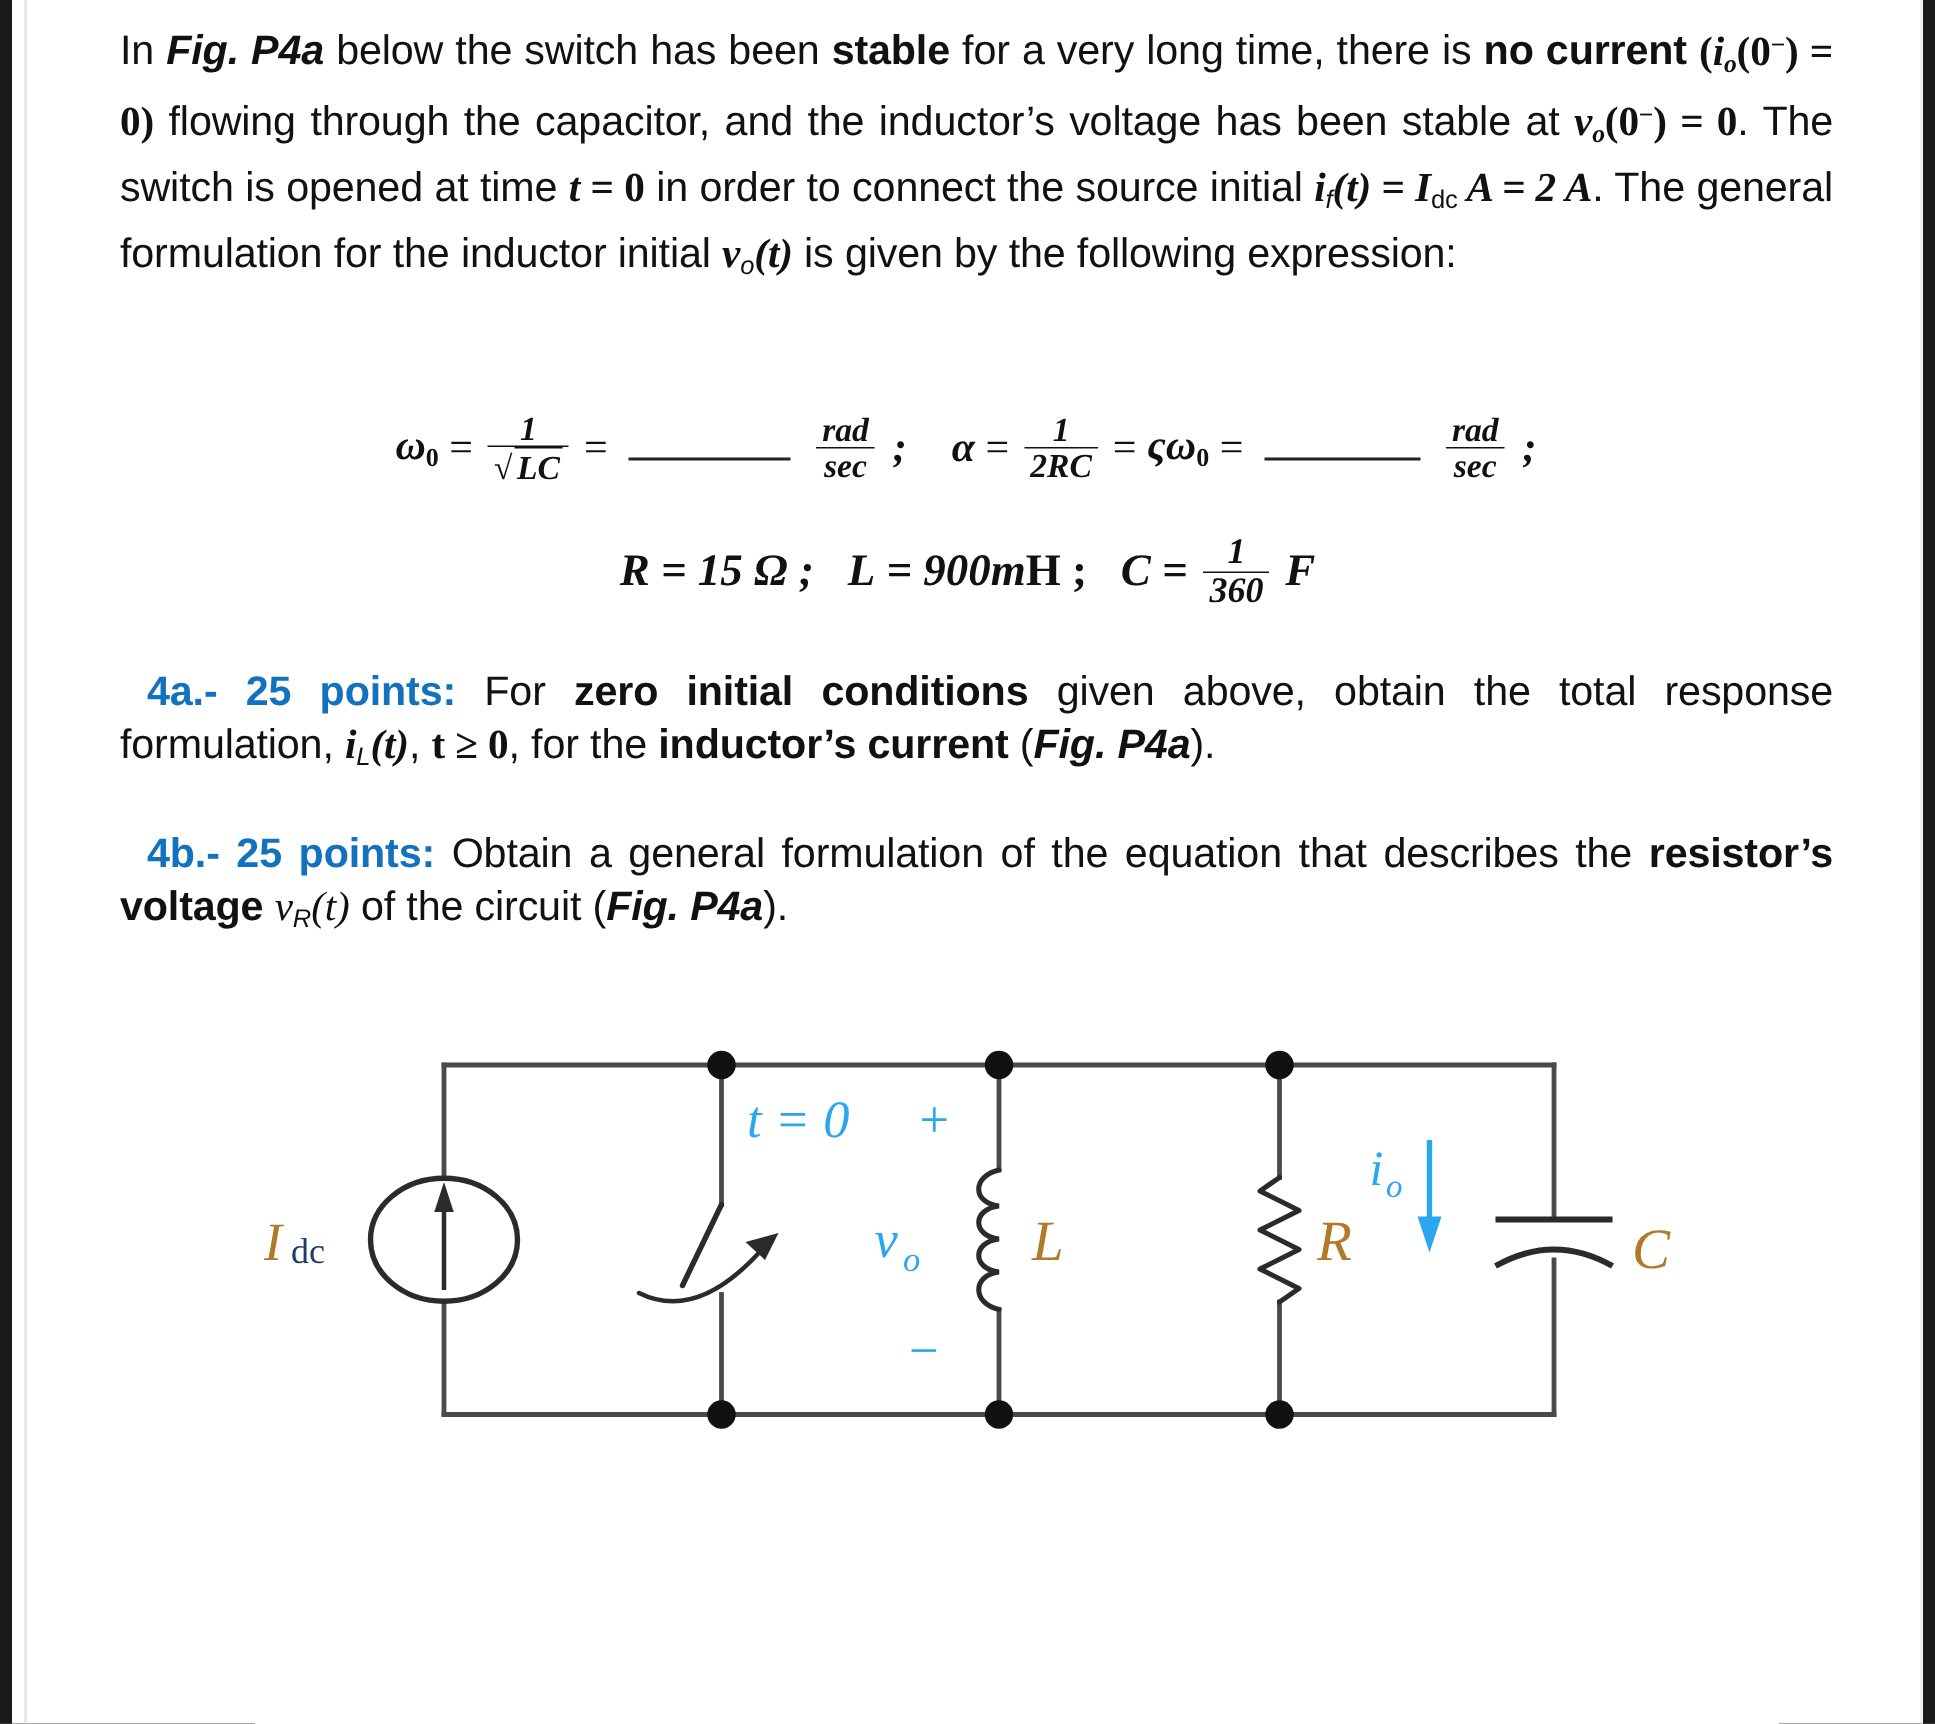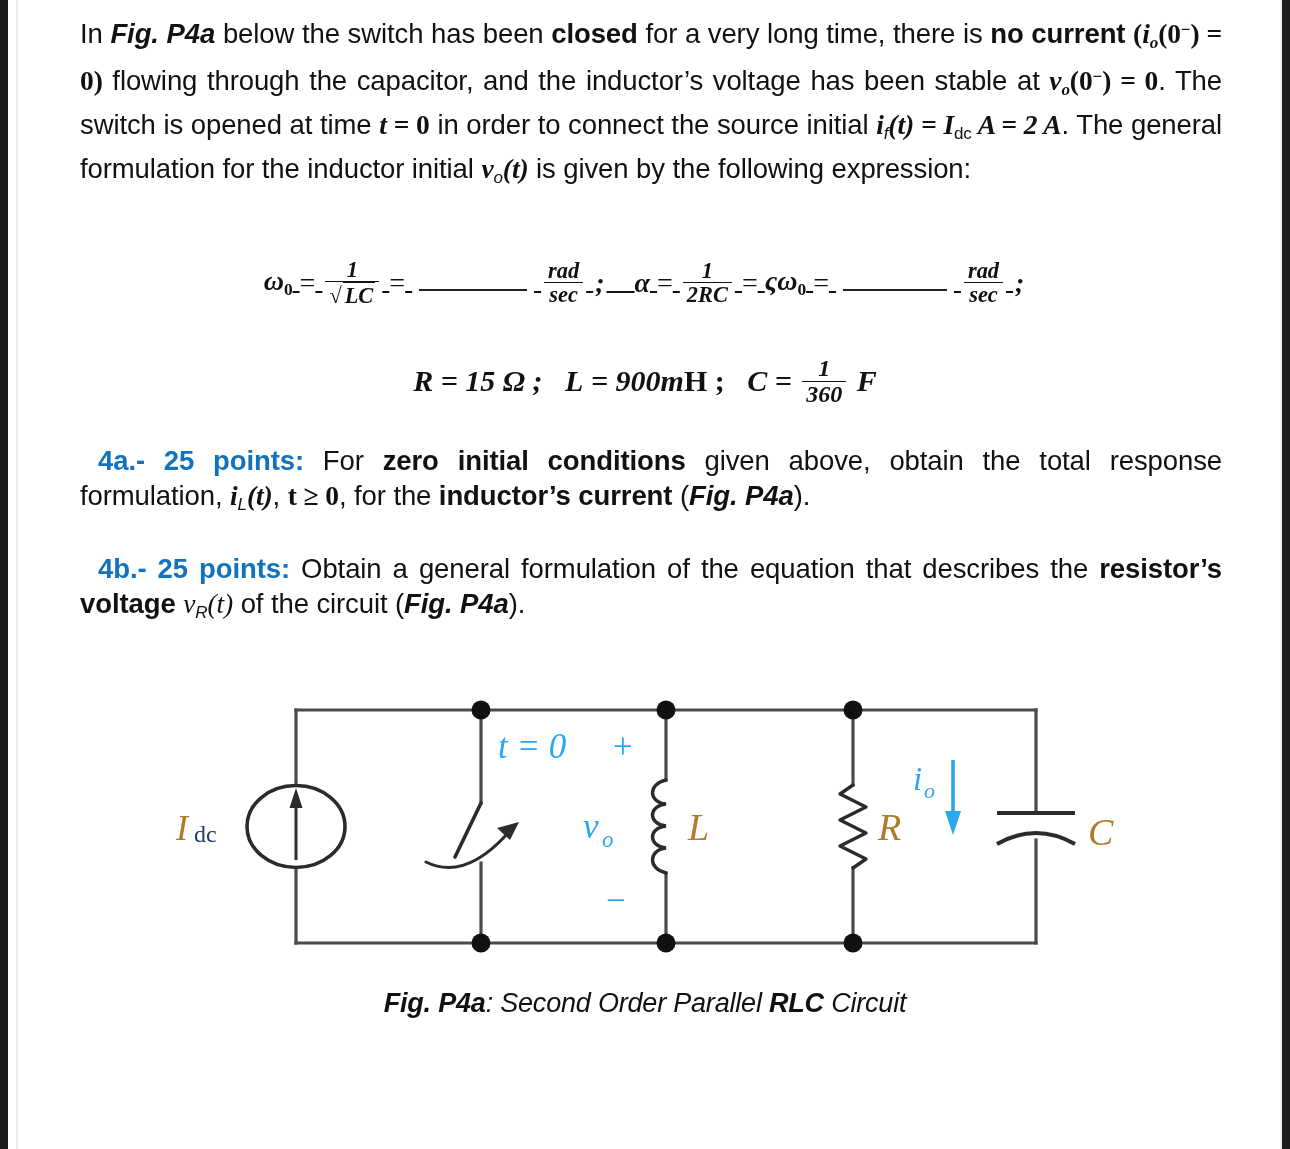--- a/index.html
+++ b/index.html
@@ -65,21 +65,21 @@
   sup.sp { font-size: 0.62em; vertical-align: 0.45em; }
 
   
   .eqrow {
     position: absolute;
     width: 1274px;
     text-align: center;
     font-family: "Liberation Serif", serif;
     color: #111;
   }
-  #eq1 { top: 258px; font-size: 28px; text-decoration: underline; }
+  #eq1 { top: 274px; font-size: 28px; }
   #eq2 { top: 356px; font-size: 30px; }
   .eqitem { display: inline-block; vertical-align: middle; }
   .frac {
     display: inline-block;
     vertical-align: middle;
     text-align: center;
     font-size: 0.80em;
     line-height: 1.04;
     margin: 0 3px;
   }
@@ -143,21 +143,21 @@
 <body>
 
 <div class="edge-left"></div>
 <div class="edge-right"></div>
 
 <div id="page">
   <div class="hairline-l"></div>
   <div class="hairline-r"></div>
 
   <div class="prose">
-    <p><span>In </span><span class="bi">Fig. P4a</span><span> below the switch has been </span><b>closed</b><span> for a very long time, there is</span>
+    <p><span>In </span><span class="bi">Fig. P4a</span><span> below the switch has been </span><b>stable</b><span> for a very long time, there is</span>
     <b>no current</b> <span class="mbu"><span>(</span><span class="mb">i</span><sub class="s">o</sub><span>(0</span><sup class="sp">−</sup><span>) = 0</span><span>)</span></span><span> flowing through the capacitor, and the inductor’s</span>
     <span>voltage has been stable at </span><span class="mbu"><span class="mb">v</span><sub class="s">o</sub><span>(0</span><sup class="sp">−</sup><span>) = 0</span></span><span>. The  switch is opened at time </span><span class="mb">t</span><span class="mbu"> = 0</span><span> in</span>
     <span>order to connect the source initial </span><span class="mb">i</span><sub class="s">f</sub><span class="mb">(t) = </span><span class="mb">I</span><sub class="sr">dc</sub><span class="mb"> A = 2 A</span><span>. The general formulation</span>
     <span>for the inductor initial </span><span class="mb">v</span><sub class="s">o</sub><span class="mb">(t)</span><span> is given by the following expression:</span></p>
   </div>
 
   <div class="eqrow" id="eq1">
     <span class="eqitem bolditalic"><span>ω</span><sub class="sr">0</sub></span>
     <span class="eqitem">=</span>
     <span class="frac">
@@ -292,16 +292,13 @@
 
       <text x="530" y="160" font-family="Liberation Serif, serif" font-style="italic" font-size="38" fill="#b07a2a">L</text>
       <text x="720" y="160" font-family="Liberation Serif, serif" font-style="italic" font-size="38" fill="#b07a2a">R</text>
       <text x="930" y="165" font-family="Liberation Serif, serif" font-style="italic" font-size="38" fill="#b07a2a">C</text>
 
       <text x="755" y="110" font-family="Liberation Serif, serif" font-style="italic" font-size="33" fill="#2aa7ee">i</text>
       <text x="766" y="118" font-family="Liberation Serif, serif" font-style="italic" font-size="22" fill="#2aa7ee">o</text>
     </svg>
   </div>
 
-  <div id="caption">
-    <b>Fig. P4a</b><span>: Second Order Parallel </span><b>RLC</b><span> Circuit</span>
-  </div>
 </div>
 
 </body></html>

